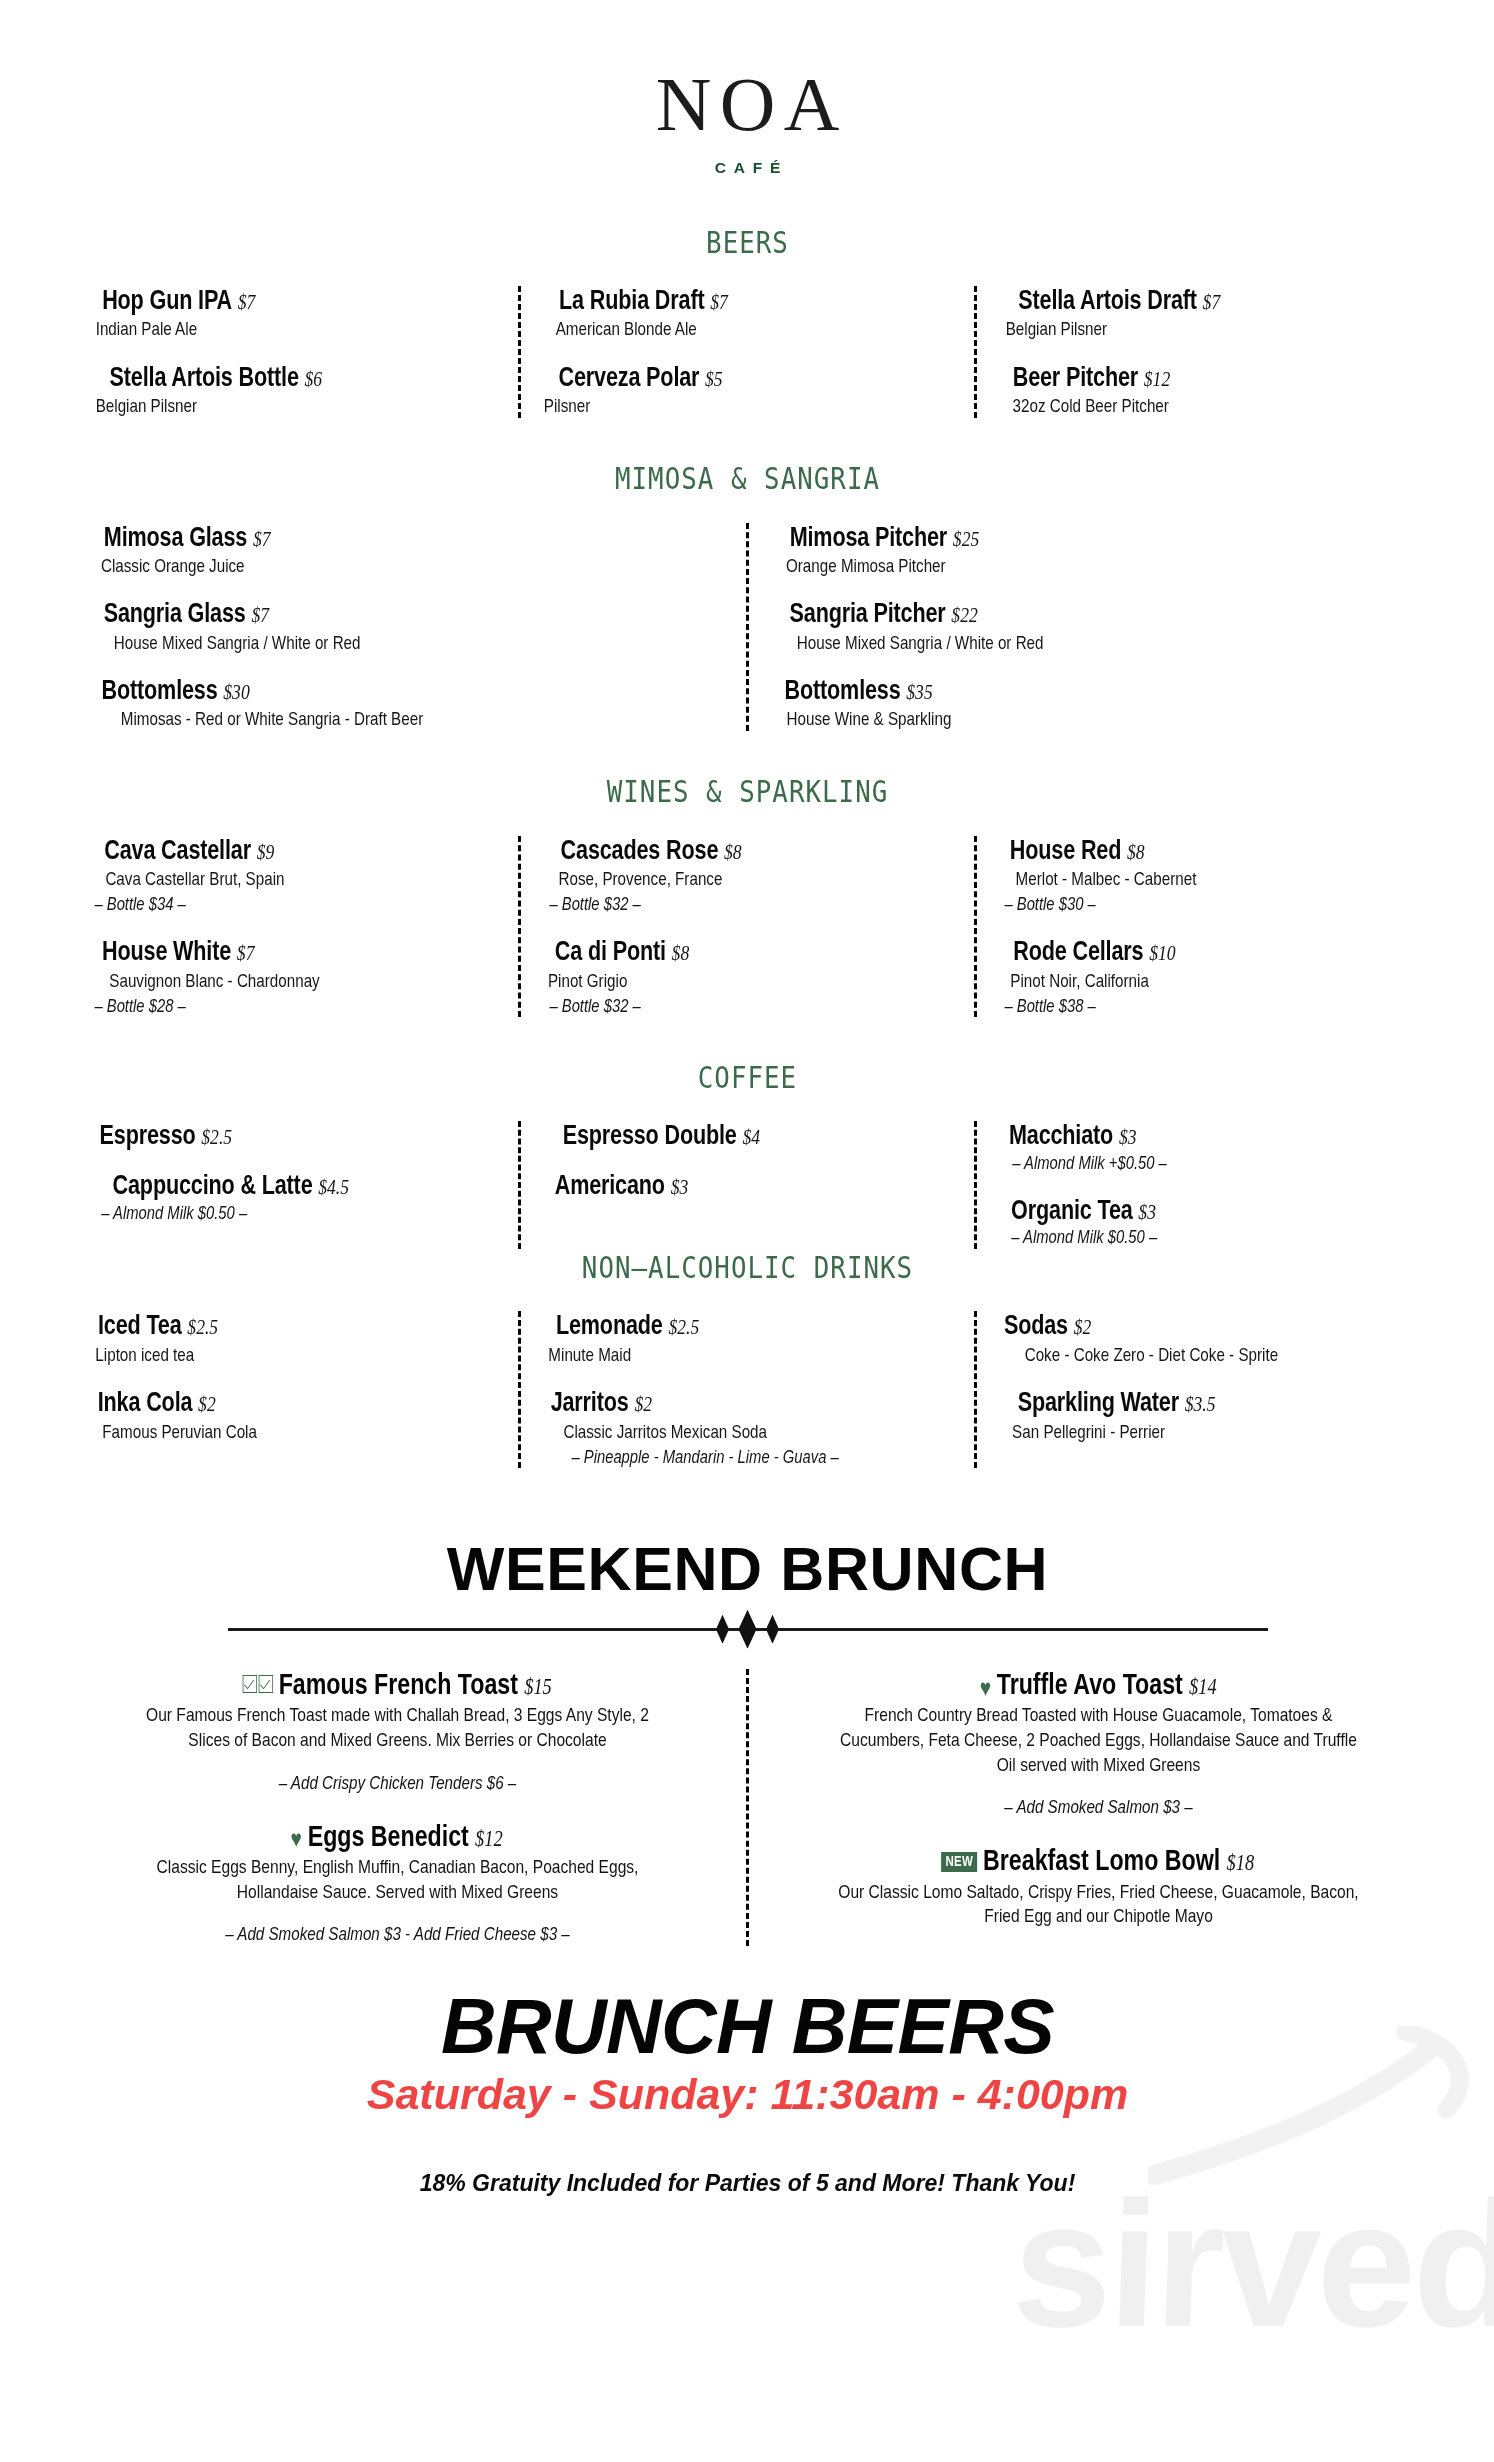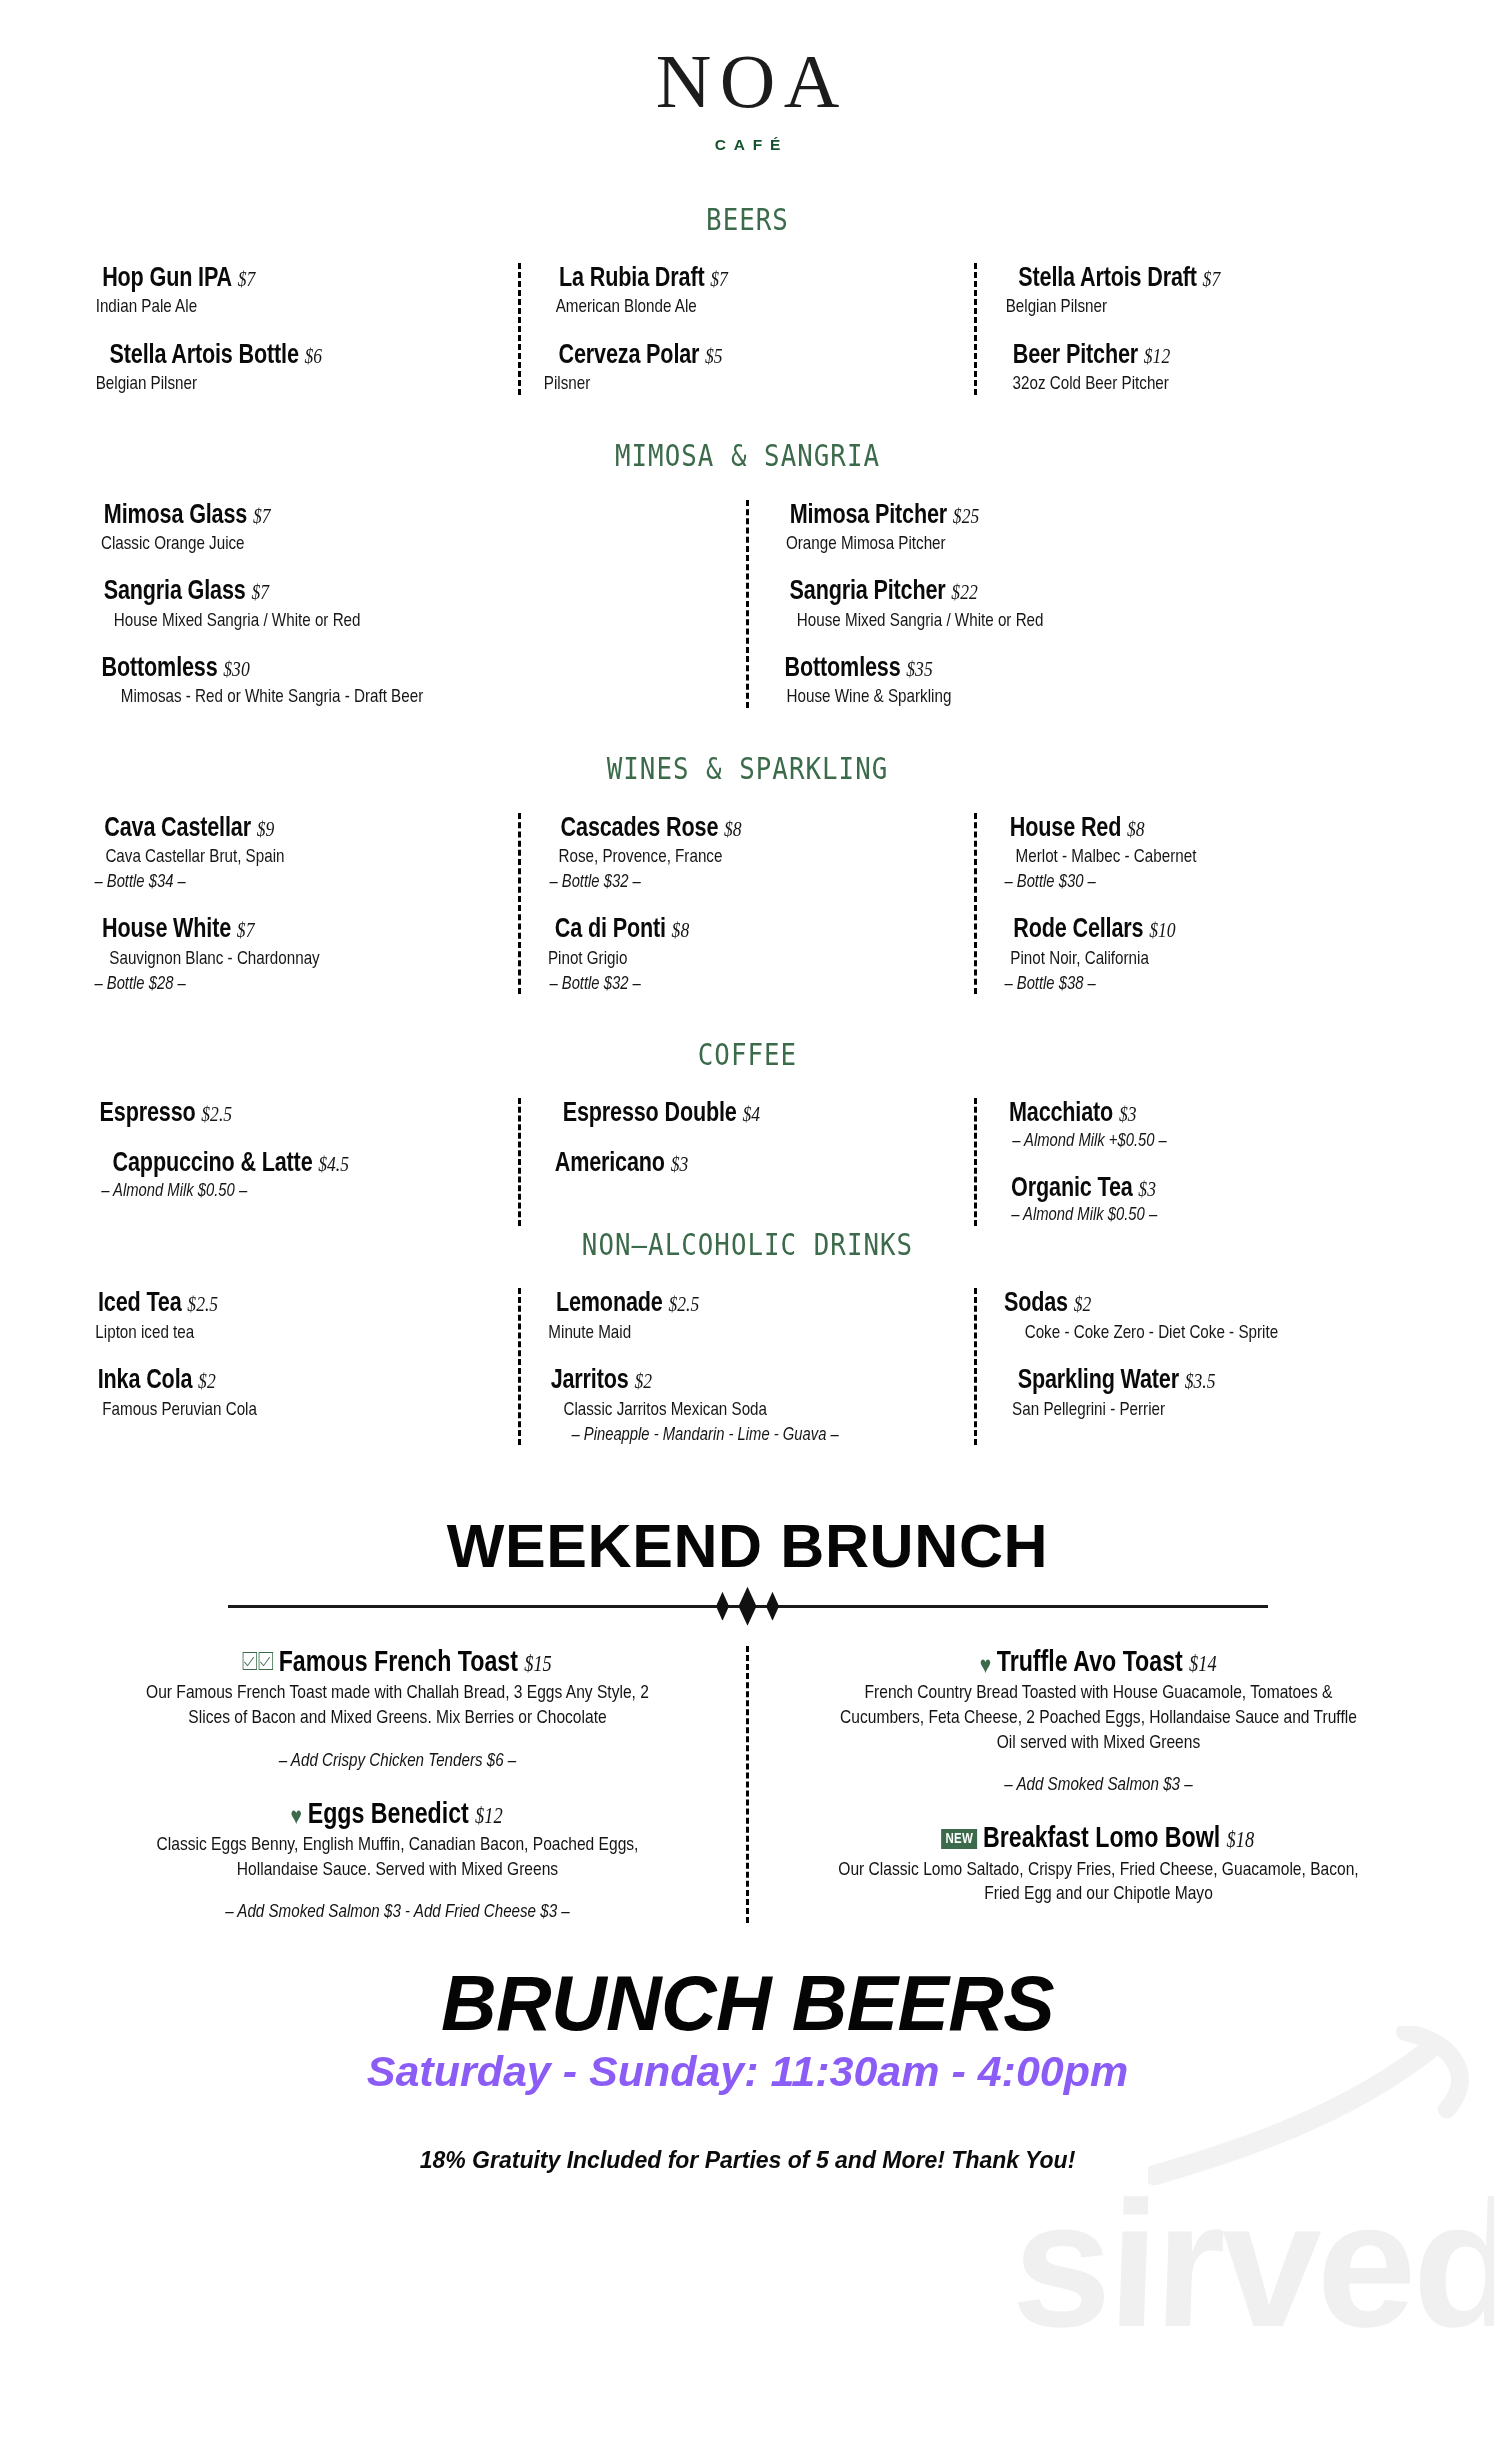--- a/index.html
+++ b/index.html
@@ -41,21 +41,21 @@
     bottom:257px;
     width:335px;
     height:179px;
     z-index:0;
     pointer-events:none;
   }
 
   .content { position:relative; z-index:2; }
 
   
-  .logo-block { text-align:center; padding-top:43px; }
+  .logo-block { text-align:center; padding-top:66px; }
   .logo-word {
     font-family:"Liberation Serif", "DejaVu Serif", serif;
     font-size:77px;
     font-weight:400;
     letter-spacing:8.4px;
     color:#1c1c1c;
     line-height:1.0;
     padding-left:8.4px;
   }
   .logo-sub {
@@ -271,21 +271,21 @@
     letter-spacing:-0.6px;
     color:#050505;
     line-height:1.0;
   }
   .hours-line {
     margin-top:6px;
     font-family:"Liberation Sans Narrow","Liberation Sans", sans-serif;
     font-weight:700;
     font-style:italic;
     font-size:43px;
-    color:#8b5cf6;
+    color:#ef4444;
     line-height:1.1;
   }
   .gratuity {
     text-align:center;
     margin-top:51px;
     padding-bottom:36px;
     font-family:"Liberation Sans Narrow","Liberation Sans", sans-serif;
     font-weight:700;
     font-style:italic;
     font-size:23px;

